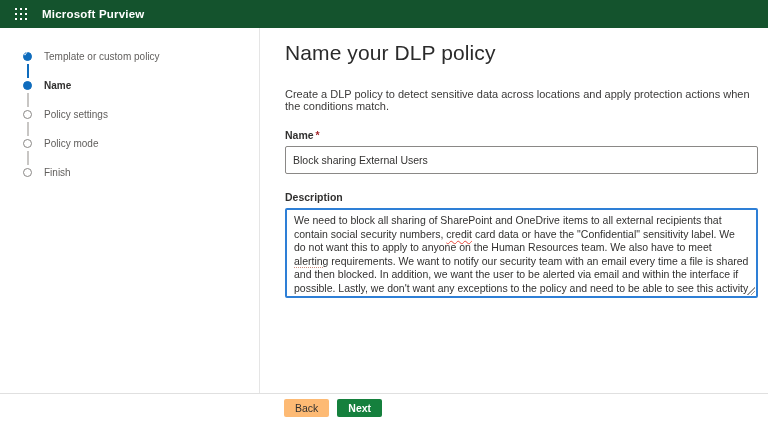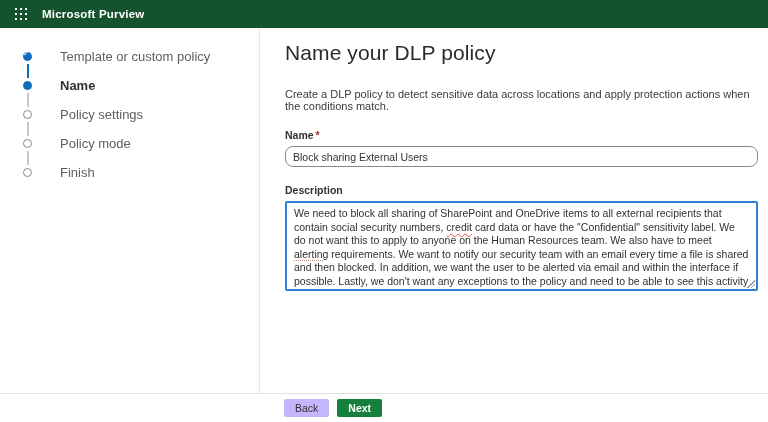--- a/index.html
+++ b/index.html
@@ -36,38 +36,38 @@
   
   .sidebar { width:260px; flex:0 0 auto; border-right:1px solid #E5E5E5; padding-top:14px; }
   .step { position:relative; height:29px; display:flex; align-items:center; padding-left:23px; }
   .step-circle {
     width:9px; height:9px; border-radius:50%; flex:0 0 auto;
     border:1.5px solid #8A8886; background:#fff; position:relative; z-index:1;
   }
   .step.completed .step-circle,
   .step.current .step-circle { border-color:#0F6CBD; background:#0F6CBD; }
   .check { position:absolute; left:-1px; top:-3.5px; color:#fff; font-size:8px; line-height:1; }
-  .step-label { font-size:13px; color:#605E5C; margin-left:28px; white-space:nowrap; }
+  .step-label { font-size:10px; color:#605E5C; margin-left:12px; white-space:nowrap; }
   .step.current .step-label { color:#323130; font-weight:bold; }
   .step + .step::before {
     content:''; position:absolute; left:26.5px; top:-7px; width:2px; height:14px;
     background:#C8C6C4;
   }
   .step.current::before { background:#0F6CBD; }
 
   
   .main { flex:1 1 auto; padding:13px 10px 0 25px; }
   .page-title { font-size:21px; font-weight:normal; color:#2b2b2b; letter-spacing:.1px; }
   .page-subtitle { font-size:11px; color:#3b3a39; margin-top:23px; }
 
   .field-label { font-size:10.5px; font-weight:bold; color:#323130; margin-top:17px; margin-bottom:5px; }
   .required { color:#A4262C; margin-left:2px; font-weight:bold; }
 
   .name-input {
-    width:473px; height:21px; border:1px solid #8A8886; border-radius:8px;
+    width:473px; height:28px; border:1px solid #8A8886; border-radius:2px;
     font-family:"Liberation Sans", sans-serif; font-size:10.5px; color:#323130;
     padding:0 7px; outline:none; background:#fff;
   }
 
   .desc-box {
     position:relative; width:473px; height:90px;
     border:2px solid #2E7FD6; border-radius:2px; background:#fff;
     padding:4px 7px; font-size:10.5px; line-height:13.5px; color:#323130;
     cursor:text; overflow:hidden;
   }
@@ -90,21 +90,21 @@
   
   .footer {
     flex:0 0 auto; height:29px; border-top:1px solid #E0E0E0; background:#fff;
     display:flex; align-items:flex-start; padding:5px 0 0 284px; gap:8px;
   }
   .btn {
     font-family:"Liberation Sans", sans-serif; font-size:10.5px;
     height:18px; padding:0 11px; border-radius:2px; border:none; cursor:pointer;
     display:inline-flex; align-items:center; justify-content:center;
   }
-  .btn-secondary { background:#c4b5fd; color:#323130; }
+  .btn-secondary { background:#fdba74; color:#323130; }
   .btn-primary { background:#15803d; color:#ffffff; font-weight:bold; }
 </style>
 </head>
 <body>
 
 <div class="app">
 
   <div class="topbar">
     <div class="waffle">
       <svg width="12" height="12" viewBox="0 0 12 12">

